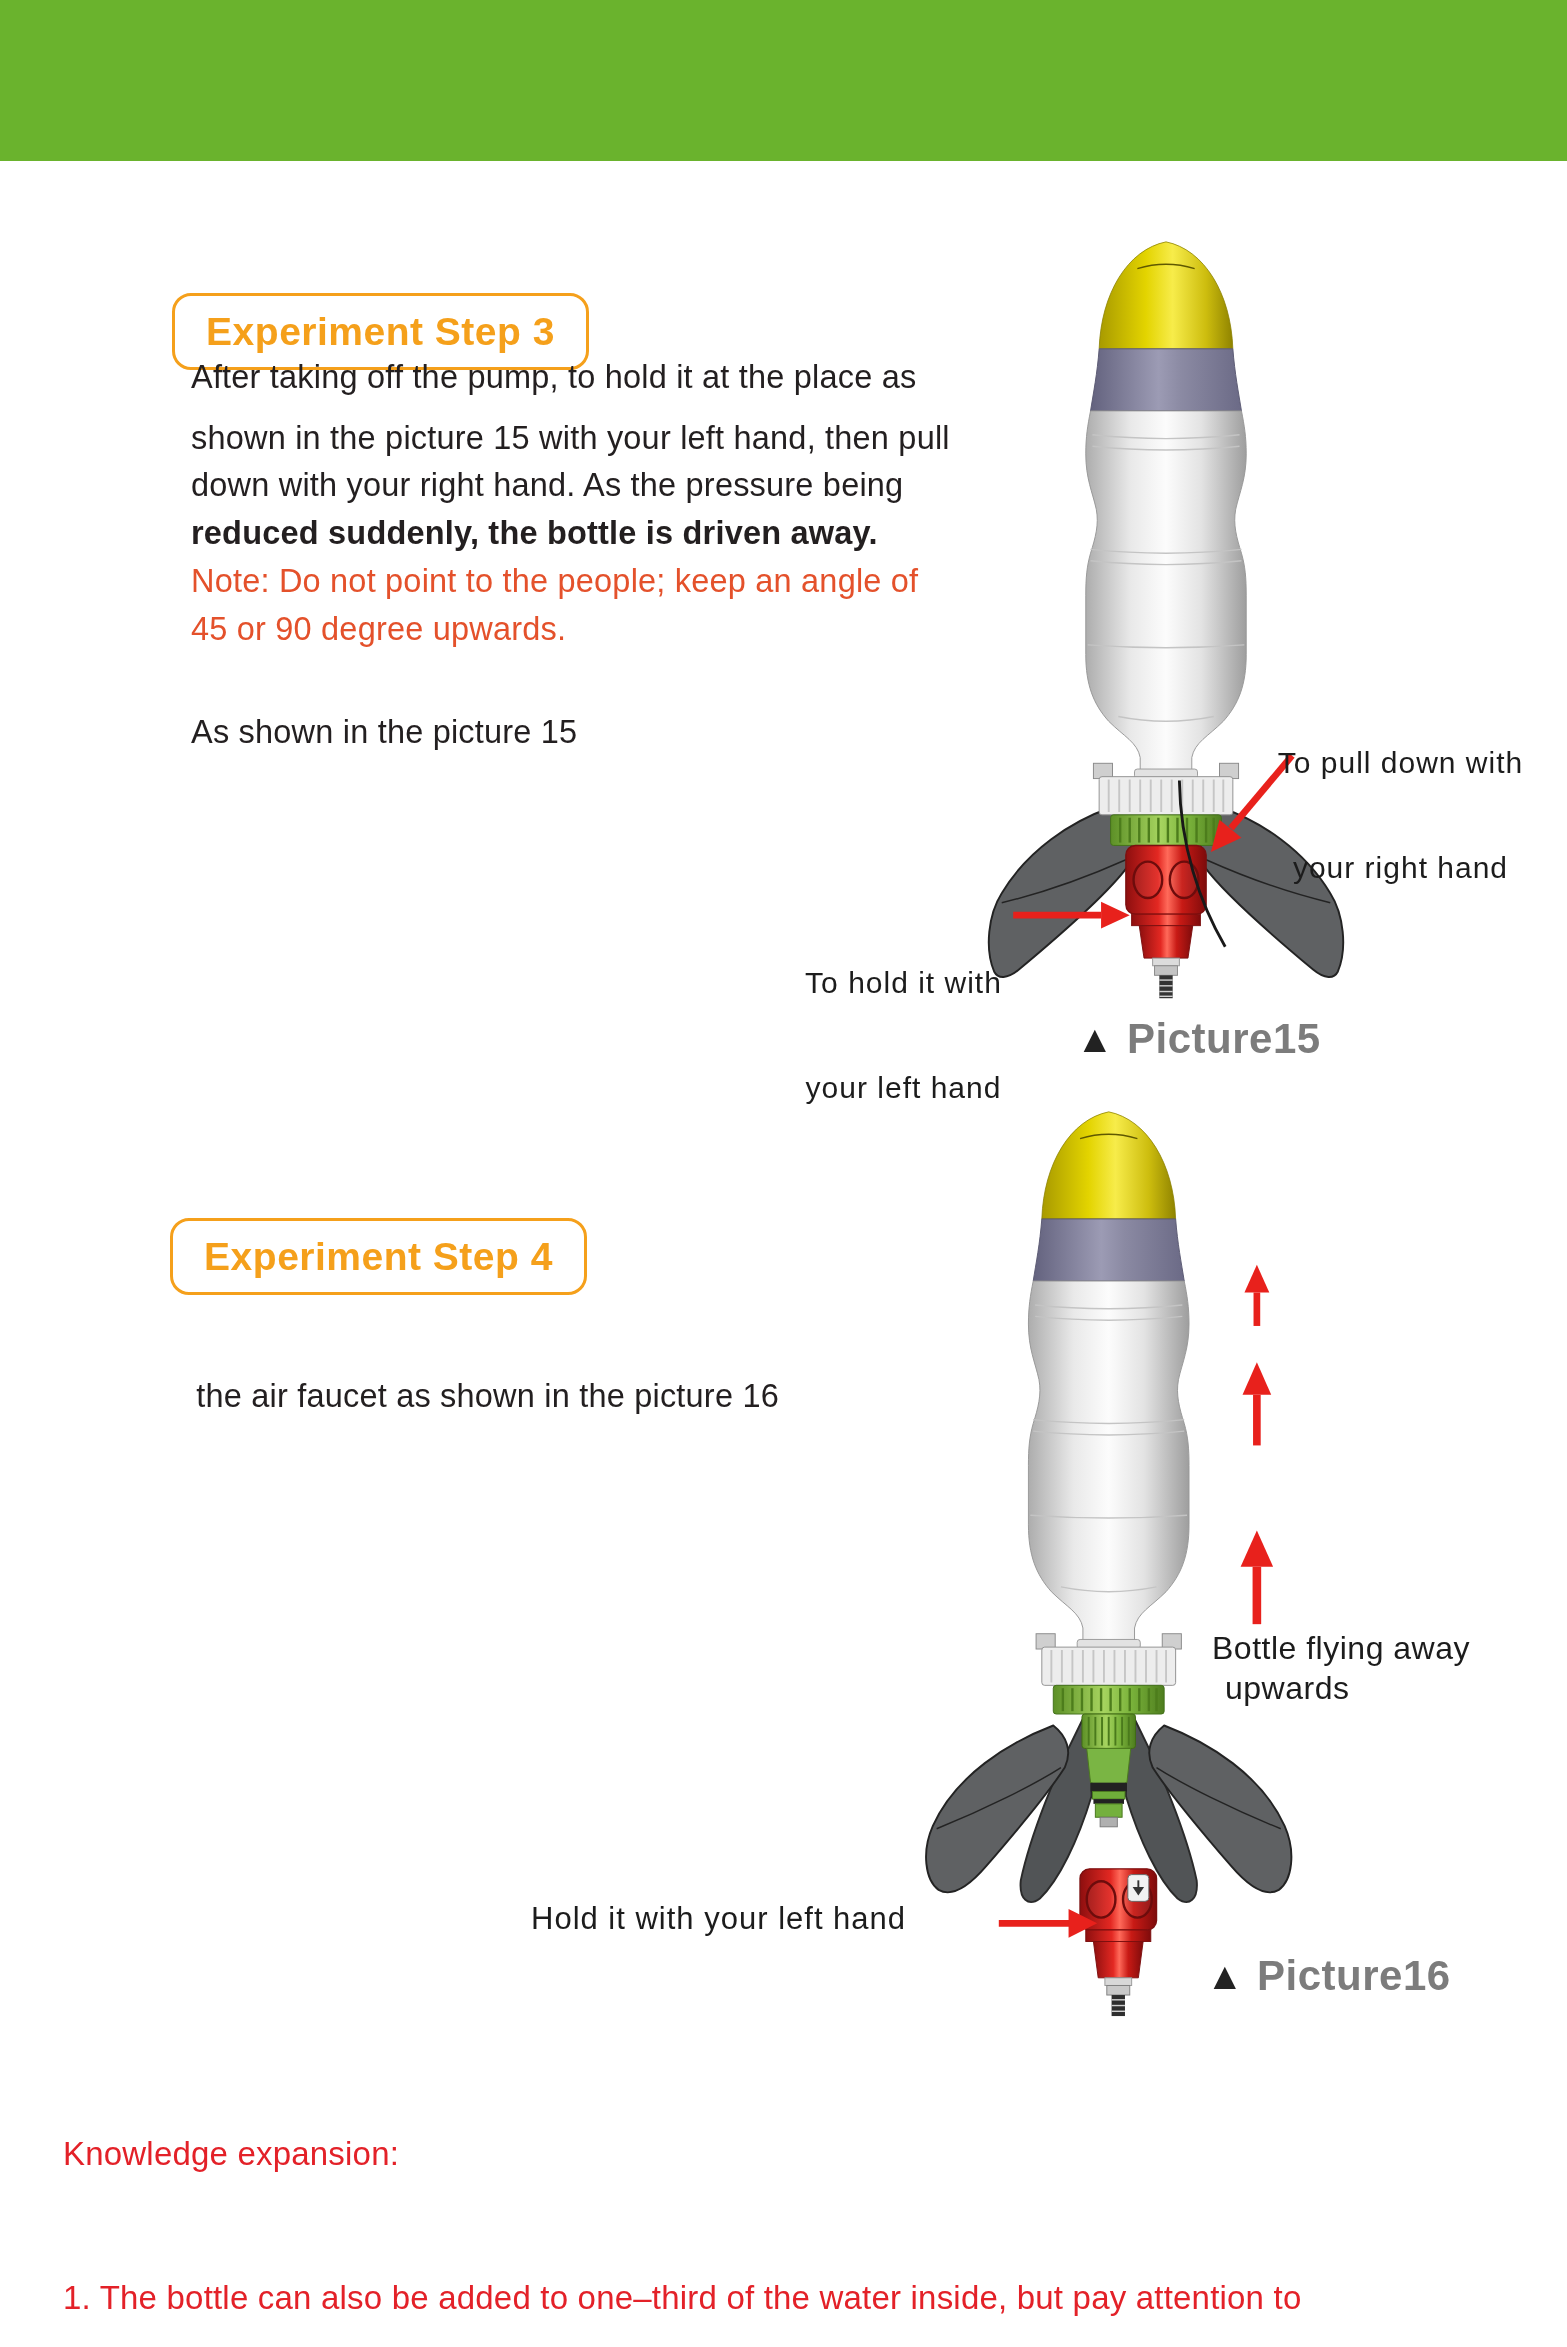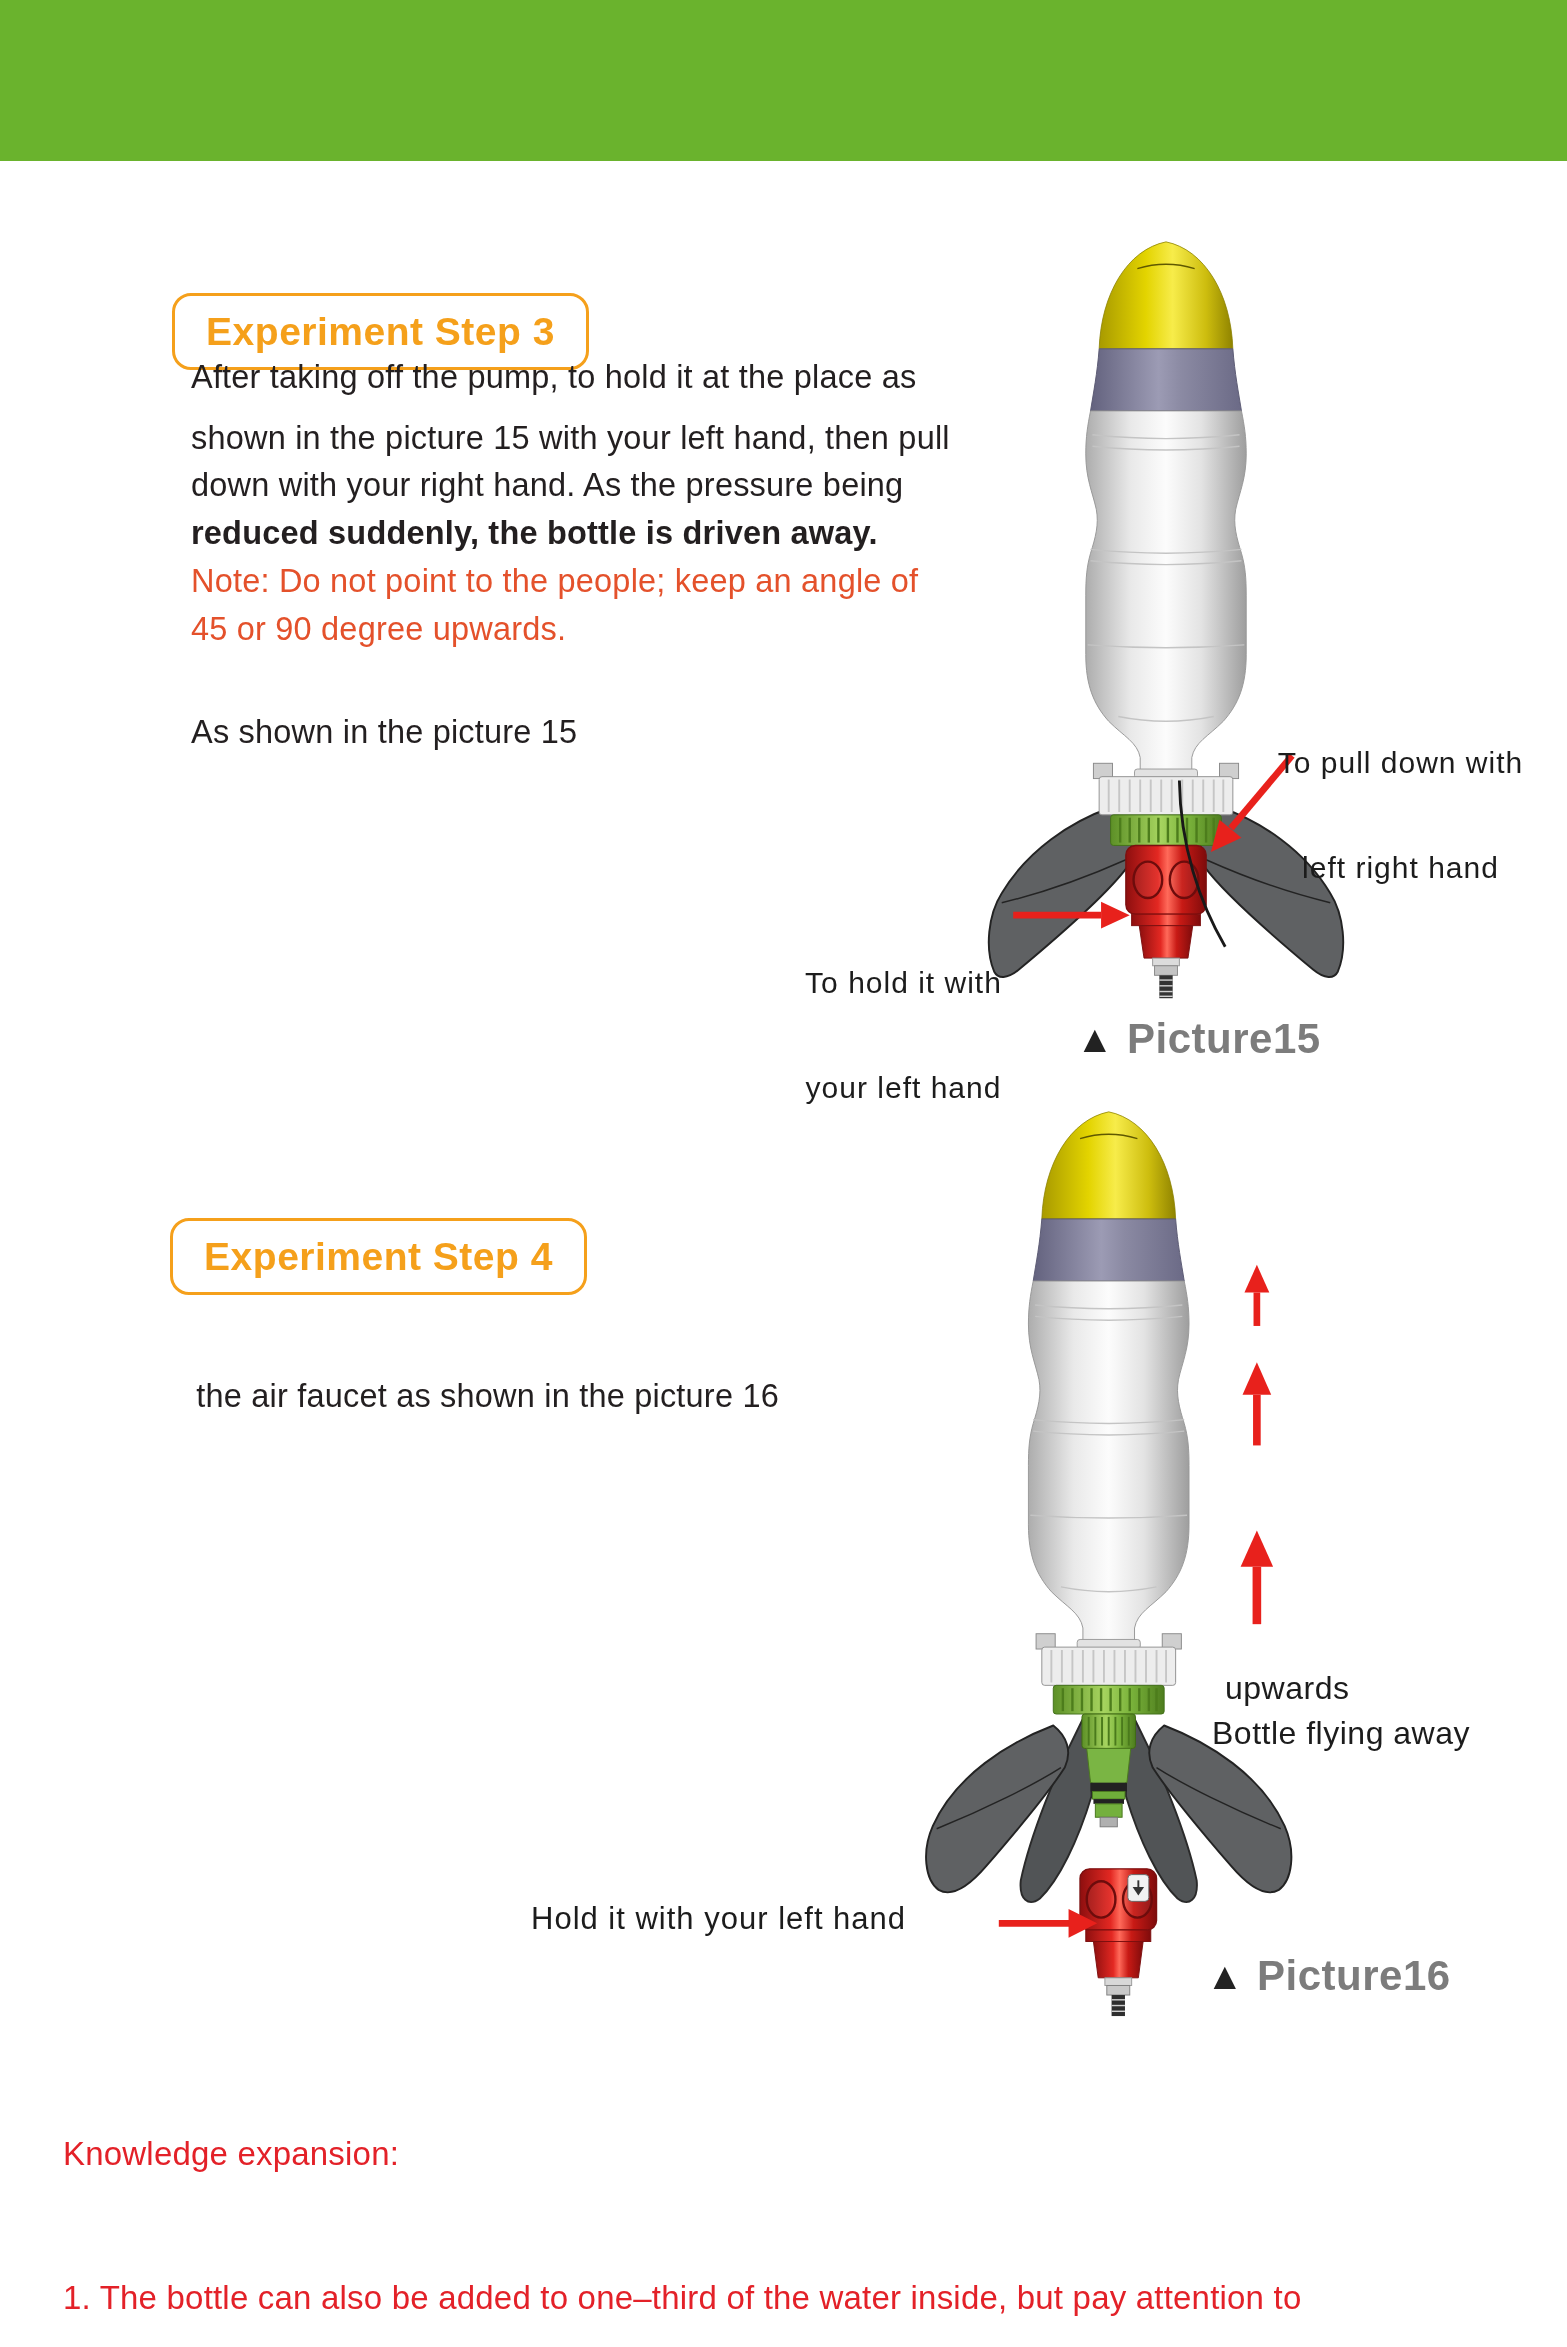--- a/index.html
+++ b/index.html
@@ -162,21 +162,21 @@
       <polygon points="247,647 279,632 256,613"></polygon>
     </g>
     <g fill="#e8211c">
       <path d="M40,713 L132,713" stroke="#e8211c" stroke-width="7" fill="none"></path>
       <polygon points="162,713 132,699 132,727"></polygon>
     </g>
   </svg>
 
   <div class="flabel" style="left:1241px;top:675px;width:319px;">
     <div>To pull down with</div>
-    <div>left right hand</div>
+    <div>your right hand</div>
   </div>
 
   <div class="flabel" style="left:784px;top:895px;width:239px;">
     <div>To hold it with</div>
     <div>your left hand</div>
   </div>
 
   <div class="figcap" style="left:1076px;top:1015px;">
     <span class="tri">▲</span>
     <span class="cap">Picture15</span>
@@ -286,21 +286,21 @@
       <path d="M365,544 L365,484" stroke="#e8211c" stroke-width="9" fill="none"></path>
       <polygon points="365,446 348,484 382,484"></polygon>
     </g>
 
     <g fill="#e8211c">
       <path d="M95,857 L170,857" stroke="#e8211c" stroke-width="7" fill="none"></path>
       <polygon points="198,857 168,842 168,872"></polygon>
     </g>
   </svg>
 
-  <div class="flabel2" style="left:1212px;top:1714px;">Bottle flying away</div>
+  <div class="flabel2" style="left:1212px;top:1629px;">Bottle flying away</div>
   <div class="flabel2" style="left:1225px;top:1669px;">upwards</div>
 
   <div class="flabel2" style="left:531px;top:1900px;font-size:31px;letter-spacing:1px;">Hold it with your left hand</div>
 
   <div class="figcap" style="left:1206px;top:1952px;">
     <span class="tri">▲</span>
     <span class="cap">Picture16</span>
   </div>
 
   <div class="kblock">

